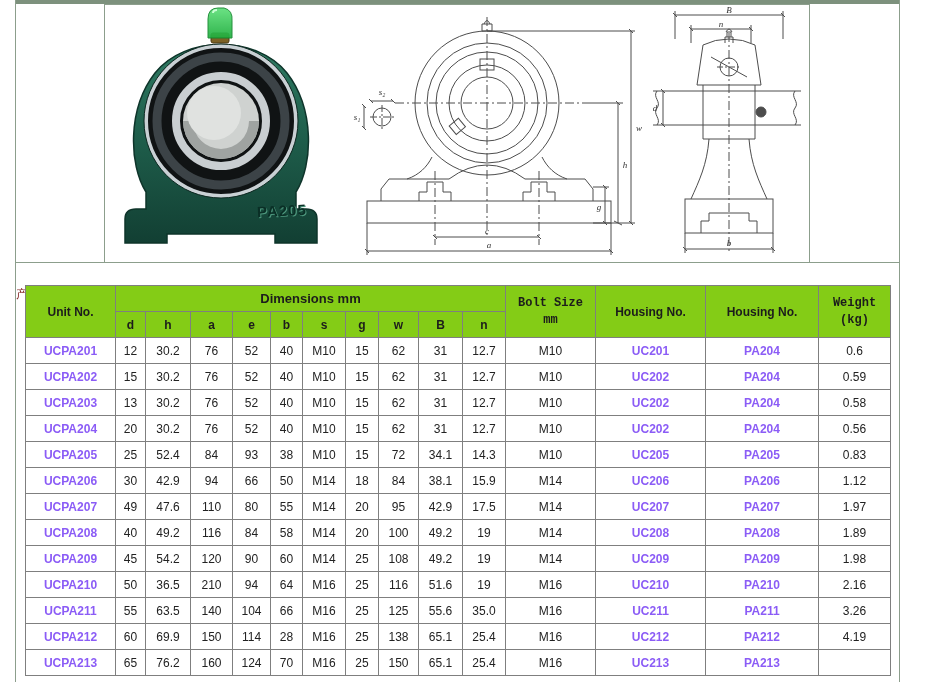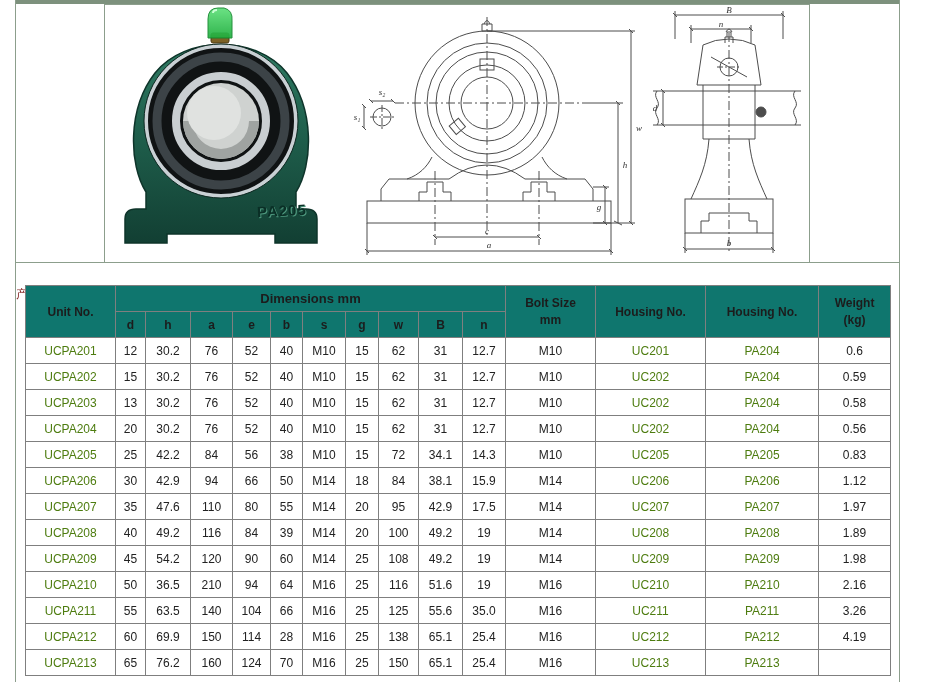--- a/index.html
+++ b/index.html
@@ -8,25 +8,25 @@
   .hline{position:absolute;height:1px;background:#8c9e8c;}
   .topband{position:absolute;left:15px;top:0;width:885px;height:4px;background:#7d917d;}
   .imagebox{position:absolute;left:104px;top:4px;width:704px;height:257px;background:#fff;border:1px solid #8c9e8c;display:flex;align-items:stretch;}
   .photo-wrap{position:relative;width:232px;height:255px;flex:0 0 auto;}
   .photo-label{position:absolute;left:152px;top:197px;font-weight:bold;font-size:15px;letter-spacing:1px;color:#0a2f26;text-shadow:1px 1px 0 #4d977d;transform:rotate(-3deg);}
   .drawing{flex:0 0 auto;}
   .section-label{position:absolute;left:16px;top:266px;font-size:12px;color:#7f1d1d;margin-top:20px;}
   .tablewrap{position:absolute;left:25px;top:285px;}
   table.spec{border-collapse:collapse;table-layout:fixed;width:865px;font-size:12px;}
   table.spec th,table.spec td{border:1px solid #7f7f7f;text-align:center;vertical-align:middle;padding:0;overflow:hidden;white-space:nowrap;}
-  table.spec thead th{background:#0f766e;font-weight:bold;height:25px;font-size:12px;}
+  table.spec thead th{background:#84cc16;font-weight:bold;height:25px;font-size:12px;}
   table.spec thead th.group{font-size:13px;}
   table.spec tbody td{height:25px;background:#fff;color:#222;}
-  table.spec tbody td.bold{font-weight:normal;color:#4d7c0f;}
-  .two-line span{display:block;line-height:1.4;}
+  table.spec tbody td.bold{font-weight:bold;color:#8b5cf6;}
+  .two-line span{display:block;line-height:1.4;font-family:Liberation Mono, monospace;}
   svg text{font-family:"Liberation Serif","DejaVu Serif",serif;font-style:italic;fill:#333;}
 </style>
 </head>
 <body>
 
 <div class="topband"></div>
 <div class="vline" style="left:15px;"></div>
 <div class="vline" style="left:899px;"></div>
 <div class="hline" style="left:15px;top:262px;width:885px;"></div>
 
@@ -308,23 +308,23 @@
           <td>31</td>
           <td>12.7</td>
           <td>M10</td>
           <td class="bold">UC202</td>
           <td class="bold">PA204</td>
           <td>0.56</td>
         </tr>
         <tr>
           <td class="bold">UCPA205</td>
           <td>25</td>
-          <td>42.2</td>
+          <td>52.4</td>
           <td>84</td>
-          <td>56</td>
+          <td>93</td>
           <td>38</td>
           <td>M10</td>
           <td>15</td>
           <td>72</td>
           <td>34.1</td>
           <td>14.3</td>
           <td>M10</td>
           <td class="bold">UC205</td>
           <td class="bold">PA205</td>
           <td>0.83</td>
@@ -341,42 +341,42 @@
           <td>84</td>
           <td>38.1</td>
           <td>15.9</td>
           <td>M14</td>
           <td class="bold">UC206</td>
           <td class="bold">PA206</td>
           <td>1.12</td>
         </tr>
         <tr>
           <td class="bold">UCPA207</td>
-          <td>35</td>
+          <td>49</td>
           <td>47.6</td>
           <td>110</td>
           <td>80</td>
           <td>55</td>
           <td>M14</td>
           <td>20</td>
           <td>95</td>
           <td>42.9</td>
           <td>17.5</td>
           <td>M14</td>
           <td class="bold">UC207</td>
           <td class="bold">PA207</td>
           <td>1.97</td>
         </tr>
         <tr>
           <td class="bold">UCPA208</td>
           <td>40</td>
           <td>49.2</td>
           <td>116</td>
           <td>84</td>
-          <td>39</td>
+          <td>58</td>
           <td>M14</td>
           <td>20</td>
           <td>100</td>
           <td>49.2</td>
           <td>19</td>
           <td>M14</td>
           <td class="bold">UC208</td>
           <td class="bold">PA208</td>
           <td>1.89</td>
         </tr>

